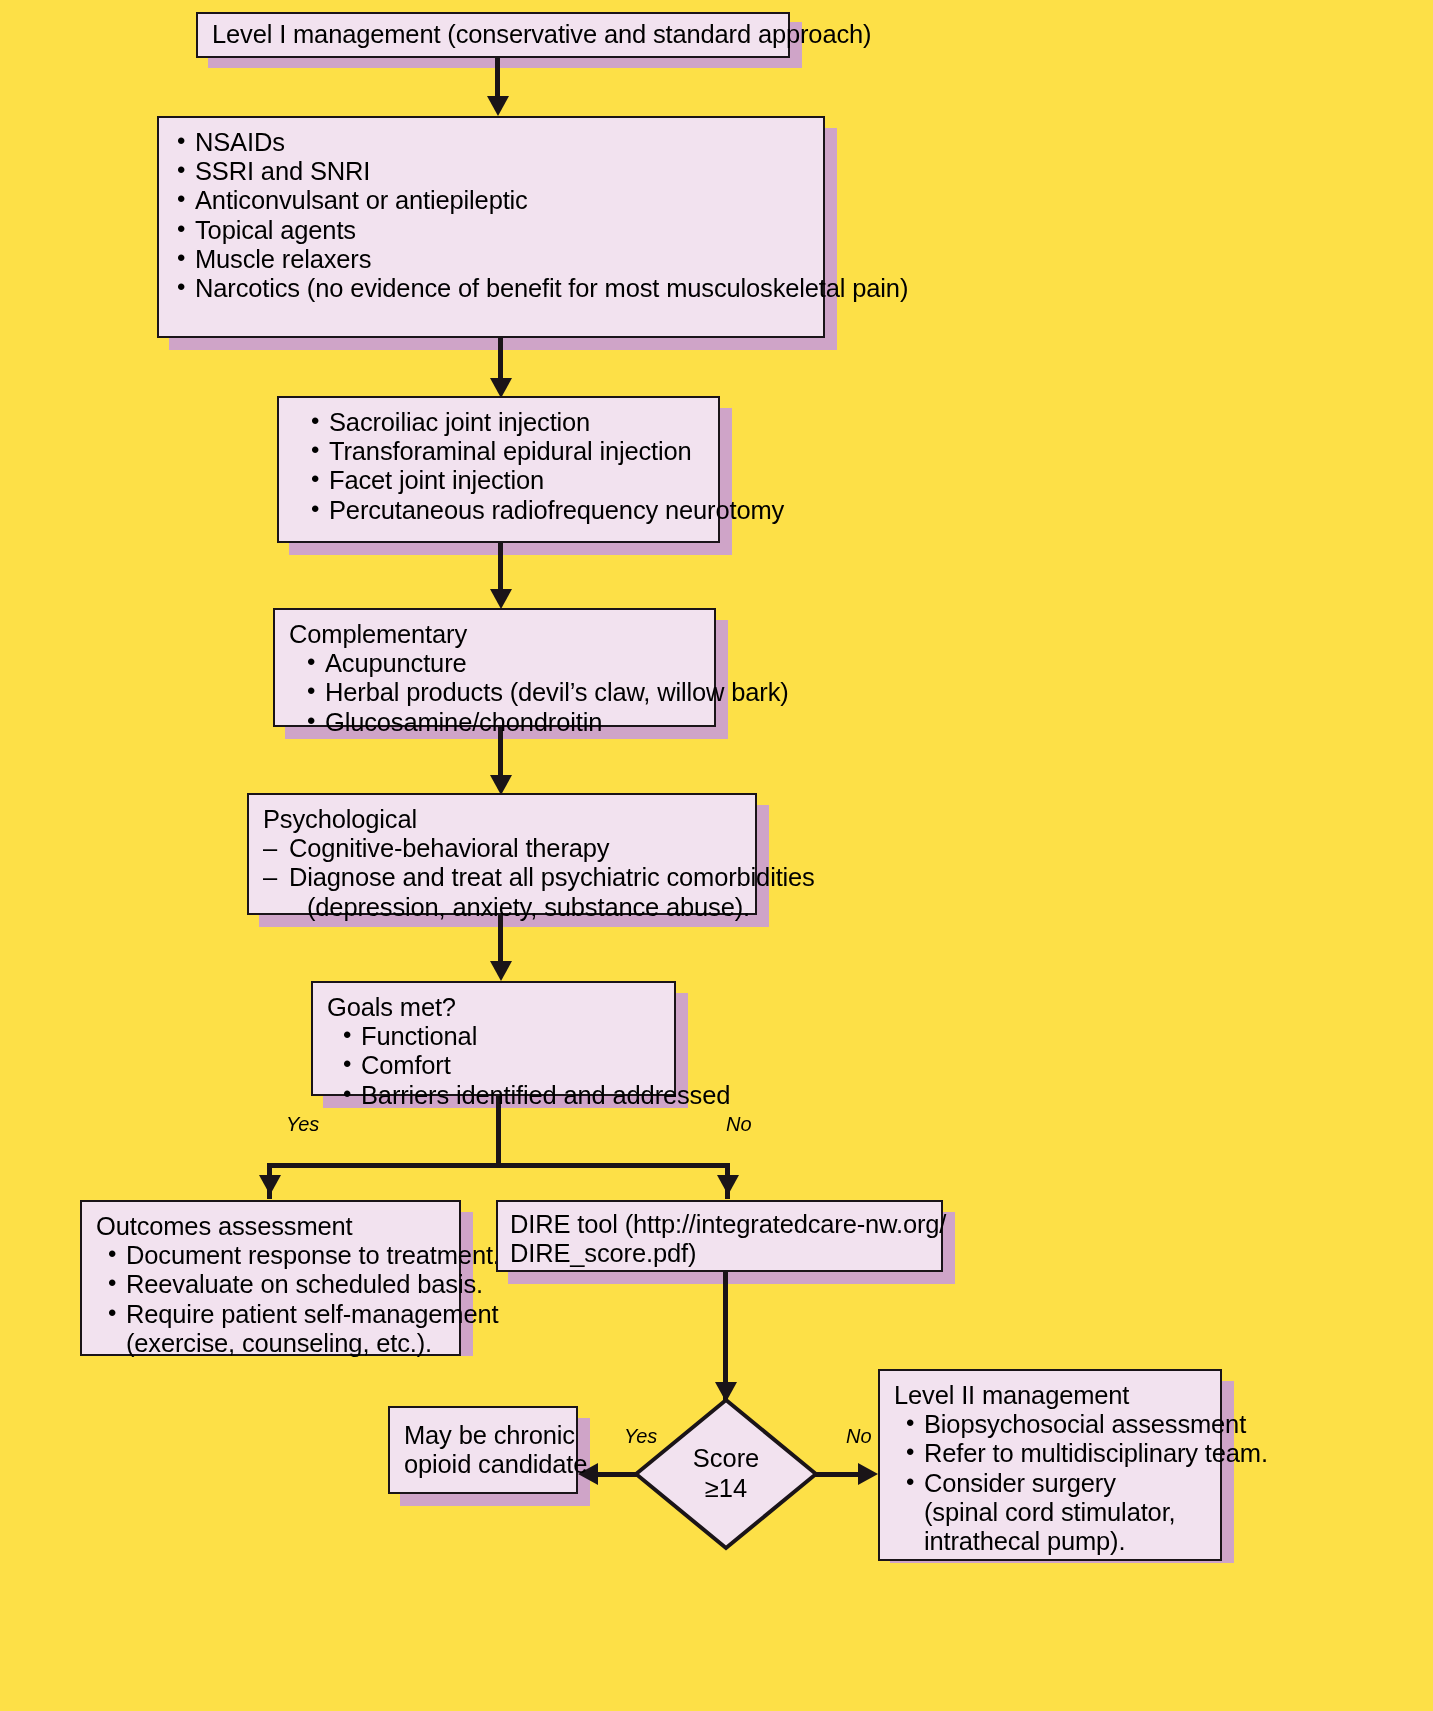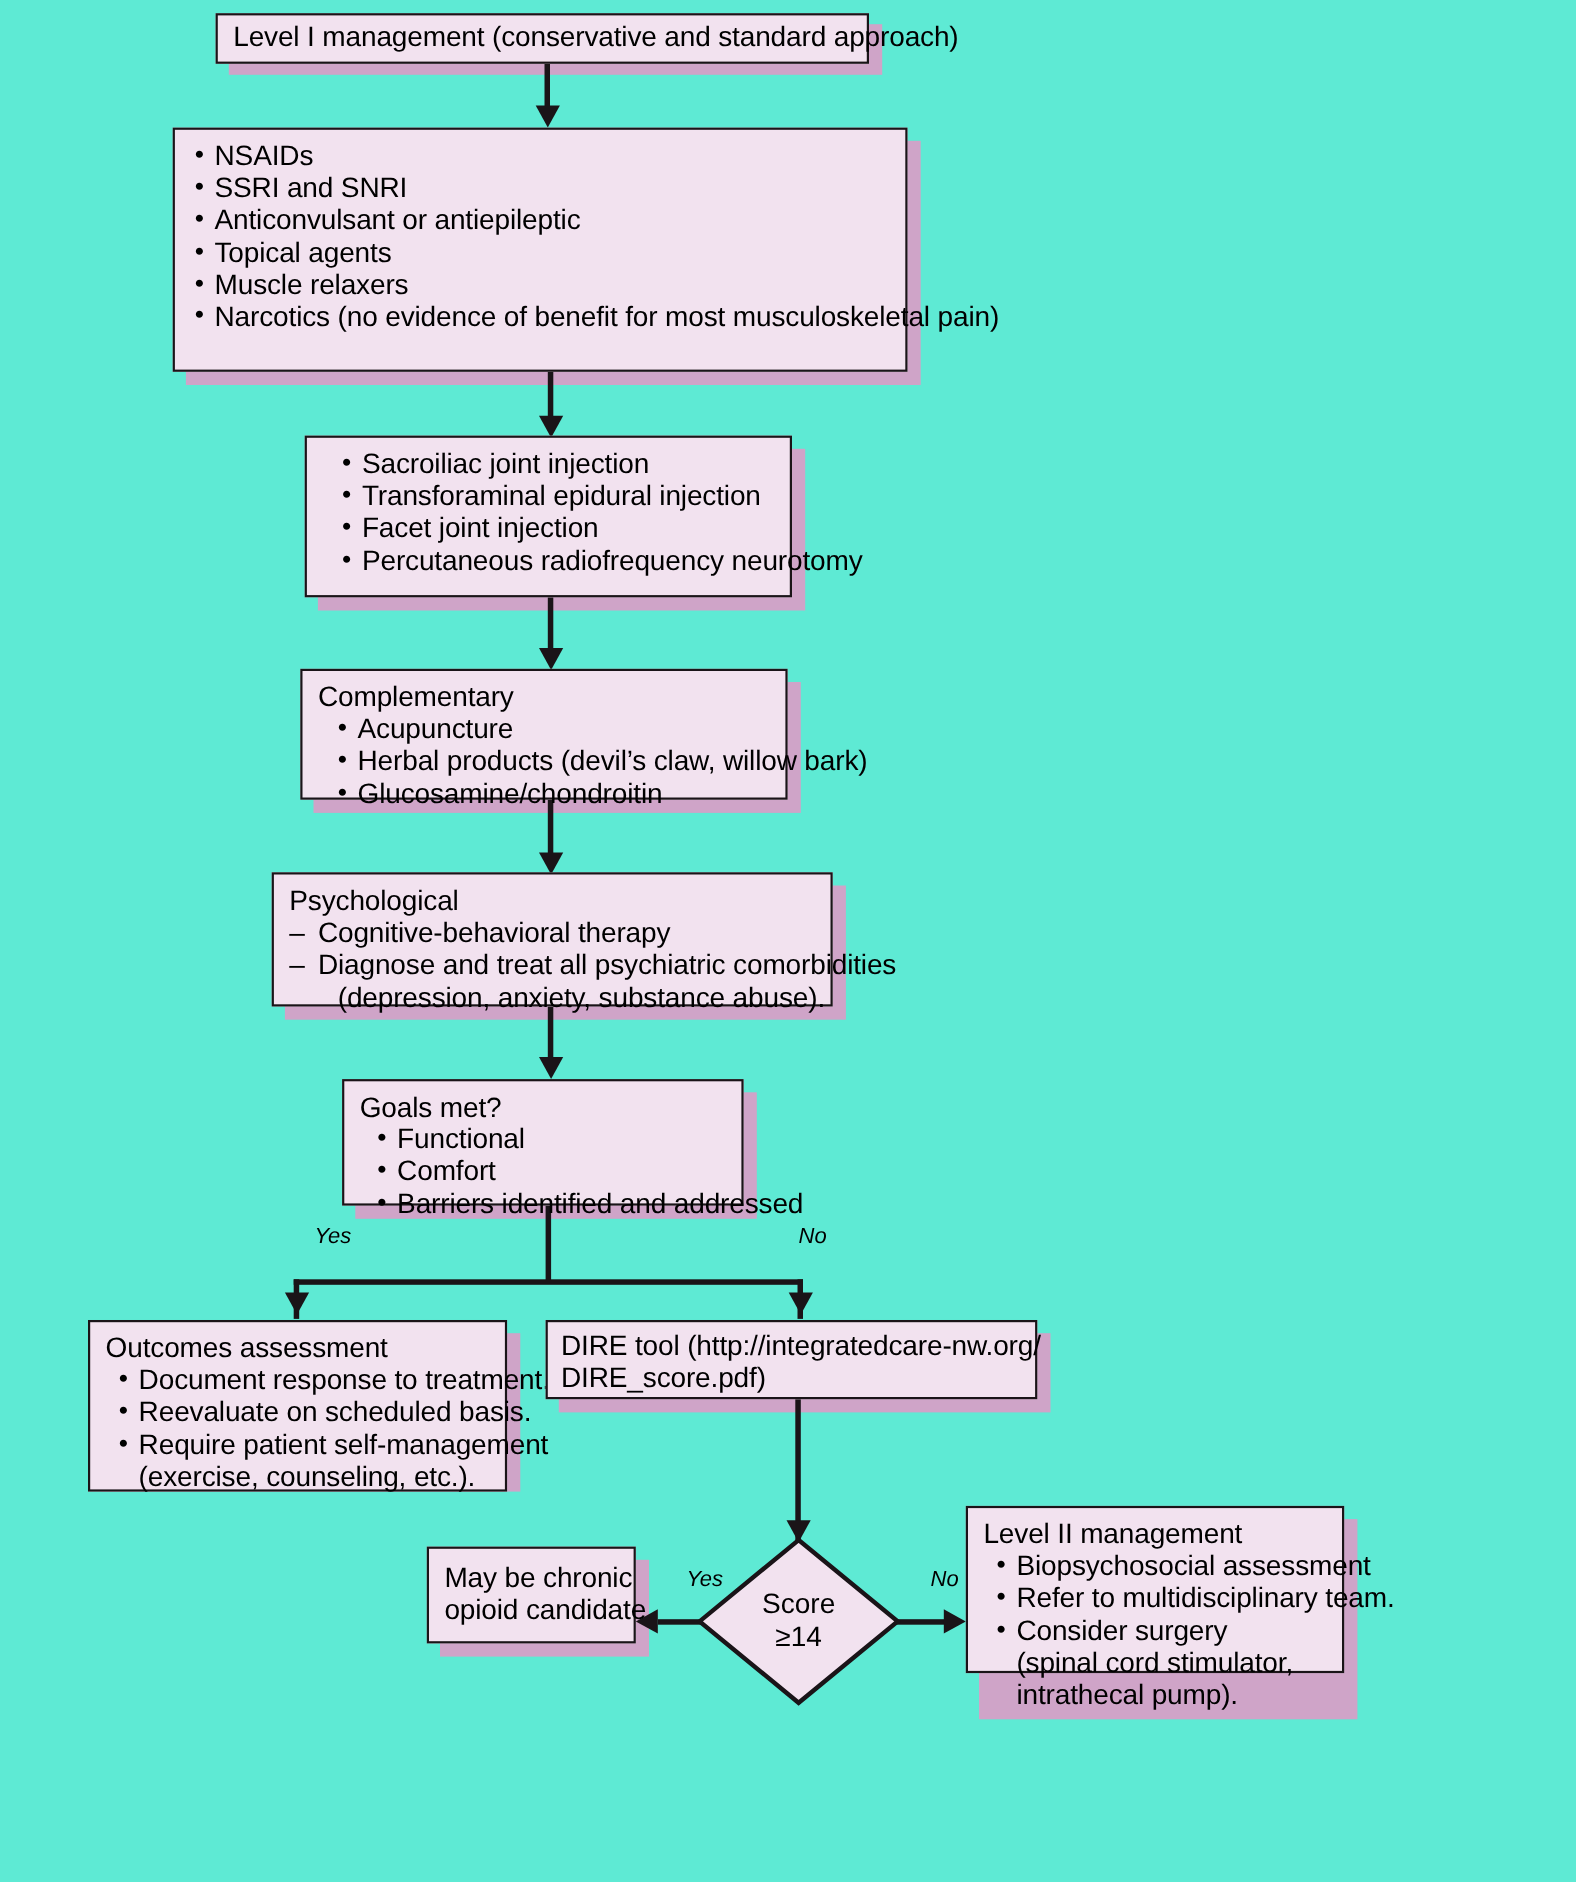--- a/index.html
+++ b/index.html
@@ -8,21 +8,21 @@
     background: #ffffff;
   }
   body {
     font-family: "Liberation Sans", sans-serif;
     color: #000000;
   }
   #canvas {
     position: relative;
     width: 1433px;
     height: 1711px;
-    background: #5eead4;
+    background: #fde047;
     overflow: hidden;
   }
 
   
   .fbox {
     position: absolute;
     box-sizing: border-box;
     background: #f2e2ef;
     border: 2.5px solid #1a1418;
     padding: 10px 14px 12px 14px;
@@ -278,21 +278,21 @@
   <div class="branch-label" style="left:596px; top:1425px;">Yes</div>
   <div class="branch-label" style="left:818px; top:1425px;">No</div>
 
   <div class="shadow" style="left:400px; top:1418px; width:190px; height:88px;"></div>
   <div class="fbox" style="left:388px; top:1406px; width:190px; height:88px; padding:14px 14px; display:flex; flex-direction:column; justify-content:center;">
     <div class="plain-line">May be chronic</div>
     <div class="plain-line">opioid candidate</div>
   </div>
 
   <div class="shadow" style="left:890px; top:1381px; width:344px; height:182px;"></div>
-  <div class="fbox" style="left:878px; top:1369px; width:344px; height:152px;">
+  <div class="fbox" style="left:878px; top:1369px; width:344px; height:192px;">
     <div class="ttl">Level II management</div>
     <ul class="blist" style="padding-left:8px;">
       <li>Biopsychosocial assessment</li>
       <li>Refer to multidisciplinary team.</li>
       <li>Consider surgery</li>
       <li class="cont">(spinal cord stimulator,</li>
       <li class="cont">intrathecal pump).</li>
     </ul>
   </div>
 

